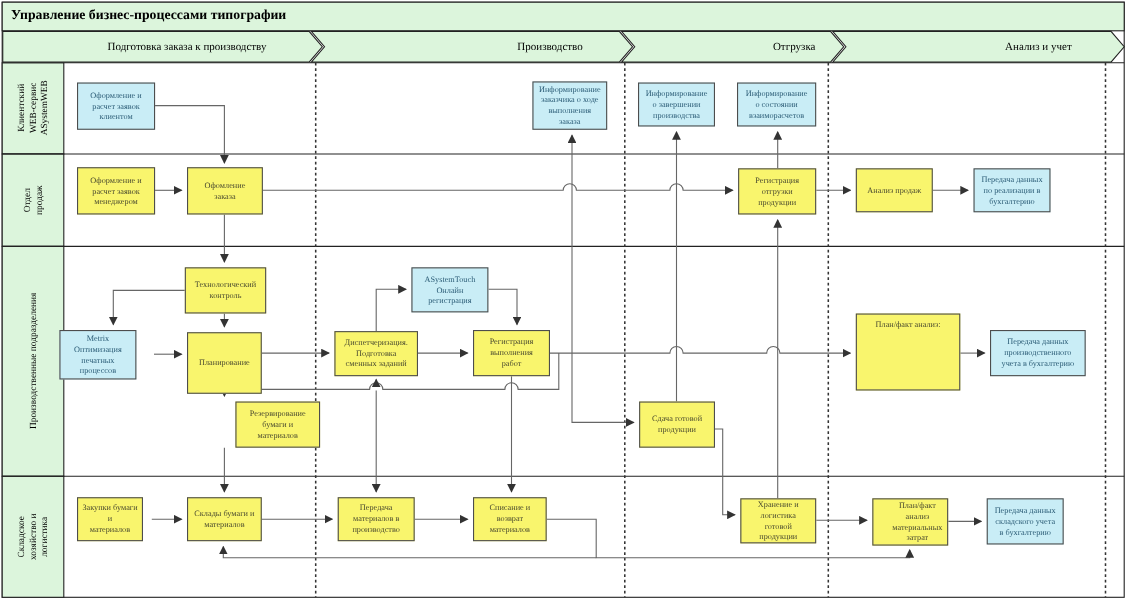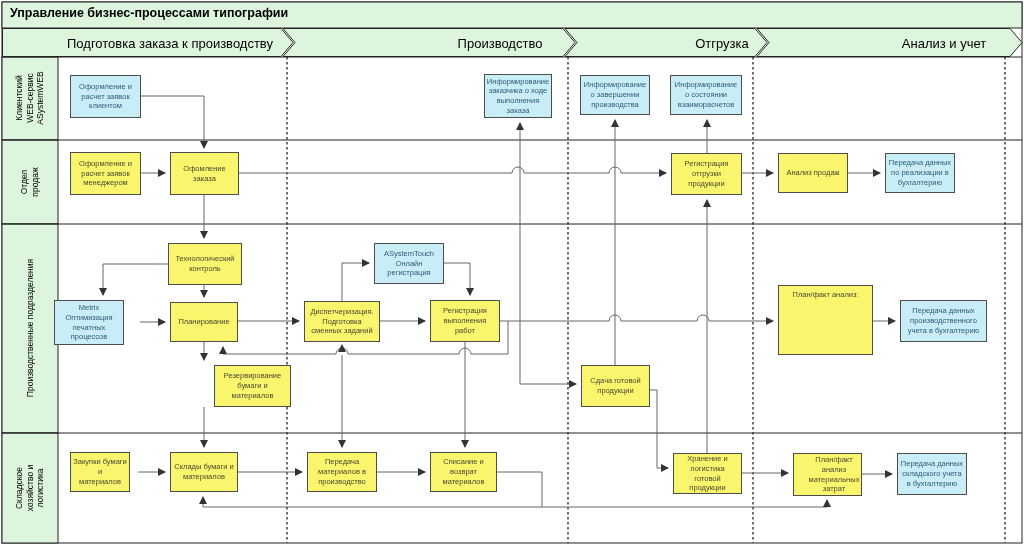--- a/index.html
+++ b/index.html
@@ -1,20 +1,20 @@
 <!DOCTYPE html>
 <html><head>
 <meta charset="utf-8">
 <style>
   html,body{margin:0;padding:0;background:#fff;}
   #stage{position:relative;width:1024px;height:545px;background:#fff;
-         font-family:Liberation Sans, sans-serif;overflow:hidden;}
+         font-family:Liberation Serif, serif;overflow:hidden;}
   #wires{position:absolute;left:0;top:0;pointer-events:none;}
   .title-bar{position:absolute;left:10px;top:6px;font-size:12.5px;font-weight:bold;color:#000;}
-  .phase-label{position:absolute;transform:translate(-50%,-50%);font-size:13px;color:#000;white-space:nowrap;}
+  .phase-label{position:absolute;transform:translate(-50%,-50%);font-size:10px;color:#000;white-space:nowrap;}
   .lane-label{position:absolute;transform:translate(-50%,-50%) rotate(-90deg);
               font-size:8.5px;color:#000;text-align:center;white-space:pre-line;line-height:1.25;}
   .node{position:absolute;box-sizing:border-box;border:1px solid #4d4d4d;
         display:flex;align-items:center;justify-content:center;text-align:center;
         font-size:7.5px;line-height:1.3;padding:1px;}
   .node span{white-space:pre-line;}
   .node.process{background:#F9F56D;color:#4a4a2f;}
   .node.system{background:#C9EDF6;color:#2c5d77;}
   .node.plan-fact{flex-direction:row;align-items:stretch;justify-content:center;padding:4px 5px;}
   .node.plan-fact .pf-title{text-align:center;margin-bottom:4px;}
@@ -166,21 +166,21 @@
       <span>ASystemTouch
 Онлайн
 регистрация</span>
     </div>
   <div class="node system" style="left:54px;top:300px;width:70px;height:45px;">
       <span>Metrix
 Оптимизация
 печатных
 процессов</span>
     </div>
-  <div class="node process" style="left:170px;top:302px;width:68px;height:40px;">
+  <div class="node process" style="left:170px;top:302px;width:68px;height:56px;">
       <span>Планирование</span>
     </div>
   <div class="node process" style="left:304px;top:301px;width:76px;height:41px;">
       <span>Диспетчеризация.
 Подготовка
 сменных заданий</span>
     </div>
   <div class="node process" style="left:430px;top:300px;width:70px;height:42px;">
       <span>Регистрация
 выполнения

